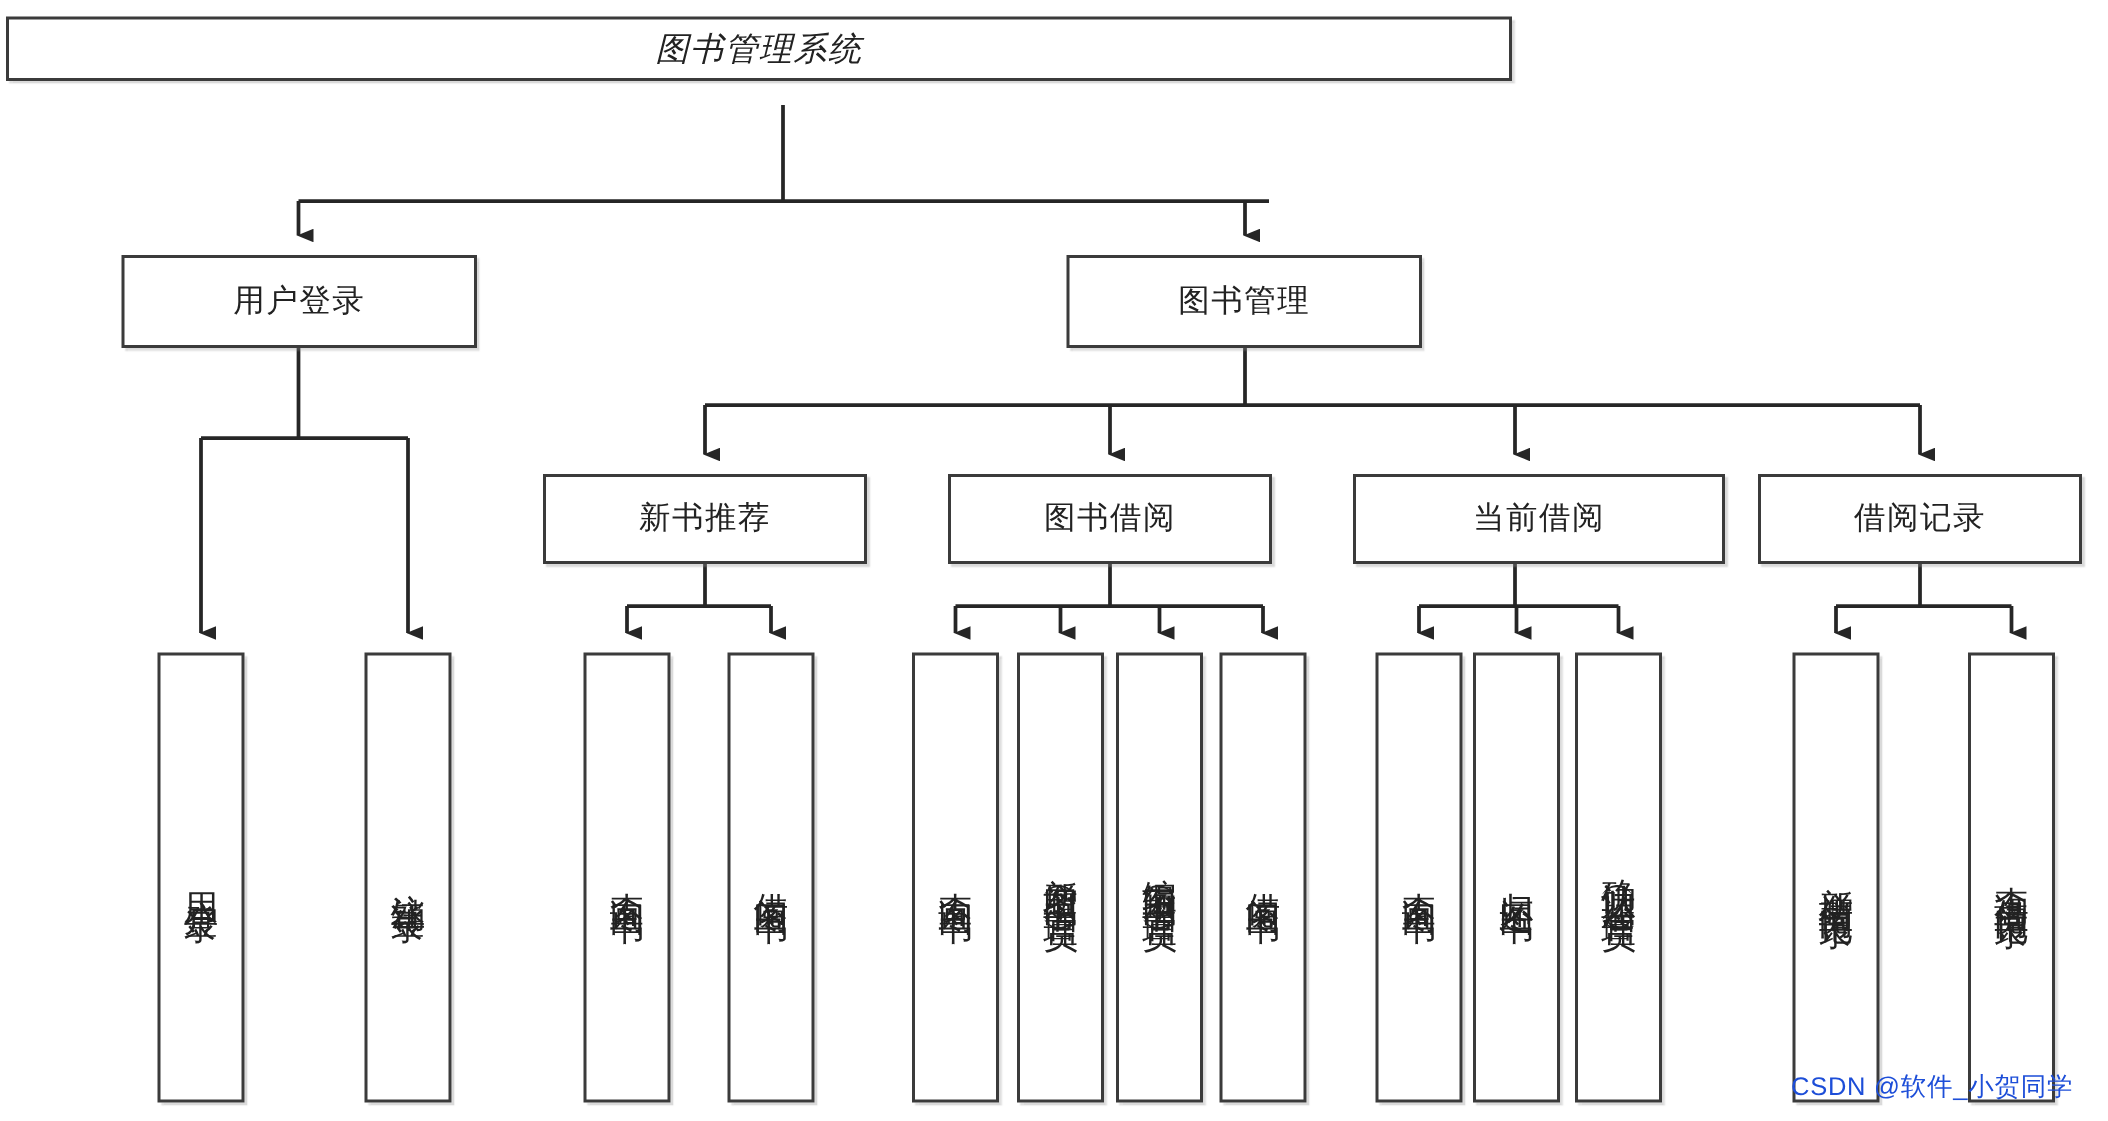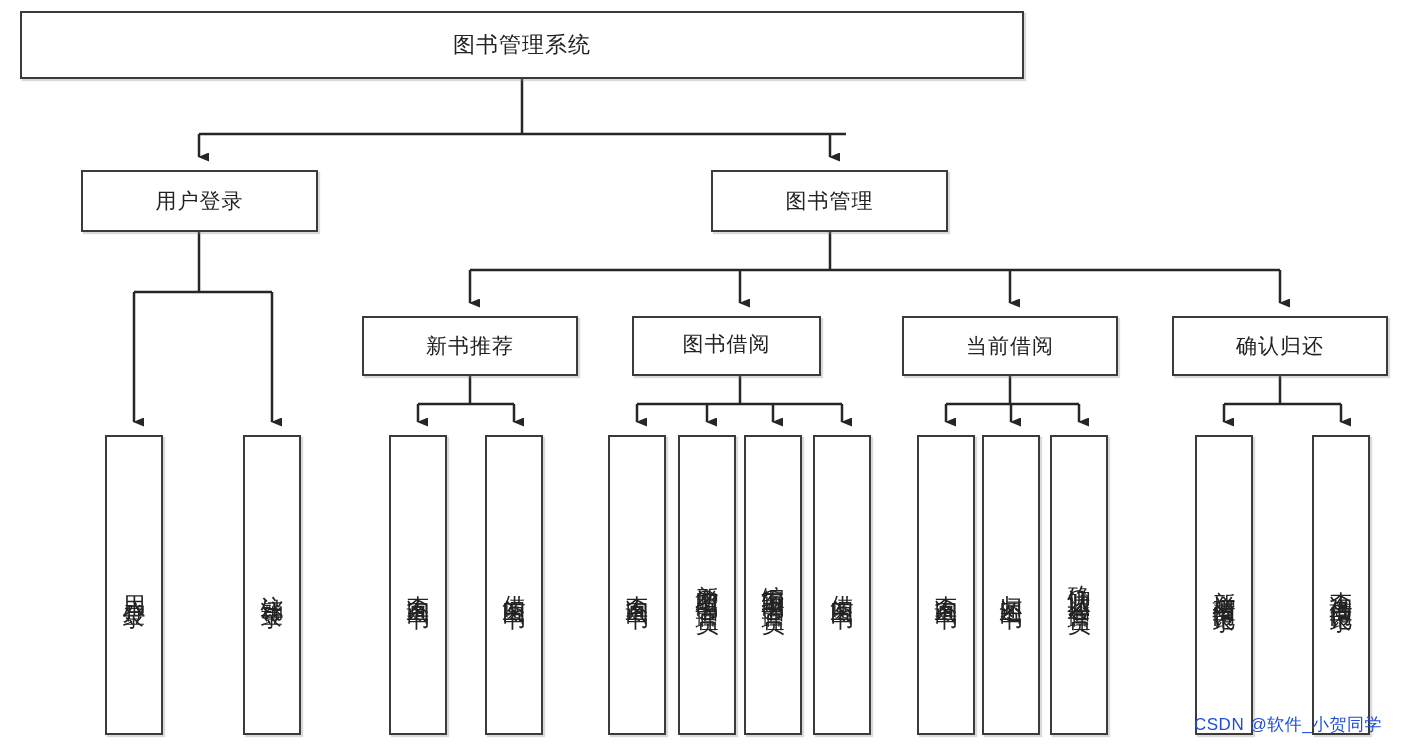--- a/index.html
+++ b/index.html
@@ -108,42 +108,42 @@
       <path d="M1011,404 L1011,422" marker-end="url(#arrowhead)"></path>
       <path d="M1079,404 L1079,422" marker-end="url(#arrowhead)"></path>
 
       <path d="M1280,376 L1280,404"></path>
       <path d="M1224,404 L1341,404"></path>
       <path d="M1224,404 L1224,422" marker-end="url(#arrowhead)"></path>
       <path d="M1341,404 L1341,422" marker-end="url(#arrowhead)"></path>
     </g>
   </svg>
 
-  <div class="node-box root" style="left:20px; top:11px; width:1004px; height:68px;">
+  <div class="node-box root" style="left:4px; top:11px; width:1004px; height:43px;font-style:italic;">
     <span class="node-label">图书管理系统</span>
   </div>
 
   <div class="node-box" style="left:81px; top:170px; width:237px; height:62px;">
     <span class="node-label">用户登录</span>
   </div>
   <div class="node-box" style="left:362px; top:316px; width:216px; height:60px;">
     <span class="node-label">新书推荐</span>
   </div>
 
   <div class="node-box" style="left:711px; top:170px; width:237px; height:62px;">
     <span class="node-label">图书管理</span>
   </div>
-  <div class="node-box" style="left:632px; top:316px; width:189px; height:60px;font-family:Liberation Mono, monospace;">
+  <div class="node-box" style="left:632px; top:316px; width:216px; height:60px;">
     <span class="node-label">图书借阅</span>
   </div>
-  <div class="node-box" style="left:902px; top:316px; width:216px; height:60px;">
+  <div class="node-box" style="left:902px; top:316px; width:248px; height:60px;">
     <span class="node-label">当前借阅</span>
   </div>
   <div class="node-box" style="left:1172px; top:316px; width:216px; height:60px;">
-    <span class="node-label">确认归还</span>
+    <span class="node-label">借阅记录</span>
   </div>
 
   <div class="node-box leaf" style="left:105px; top:435px; width:58px; height:300px;">
     <span class="node-label">用户登录</span>
   </div>
   <div class="node-box leaf" style="left:243px; top:435px; width:58px; height:300px;">
     <span class="node-label">注销登录</span>
   </div>
 
   <div class="node-box leaf" style="left:389px; top:435px; width:58px; height:300px;">

